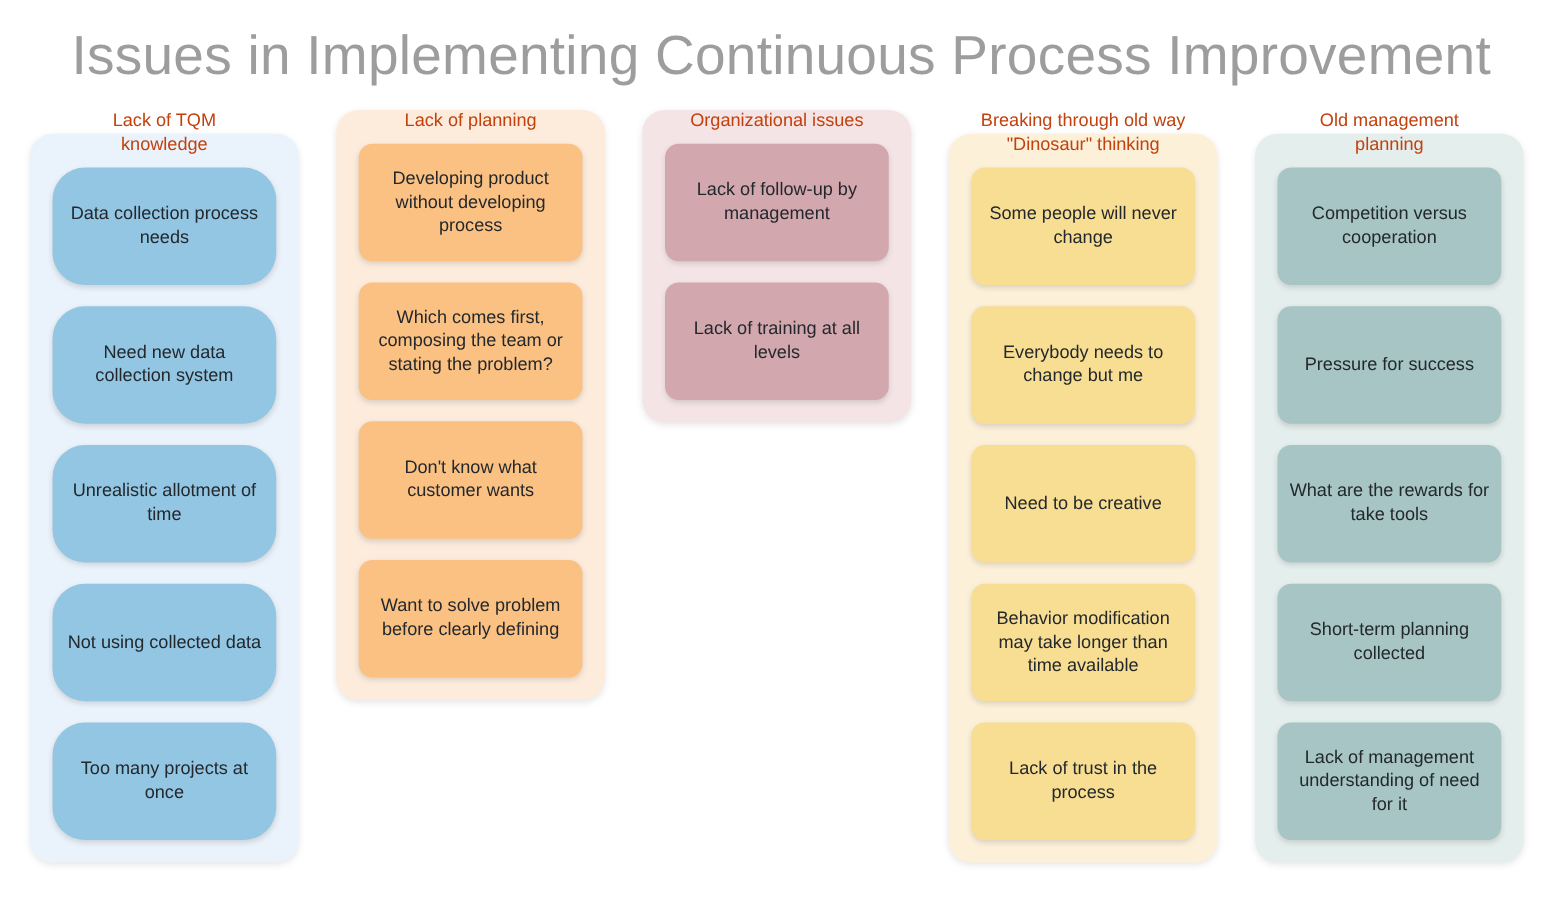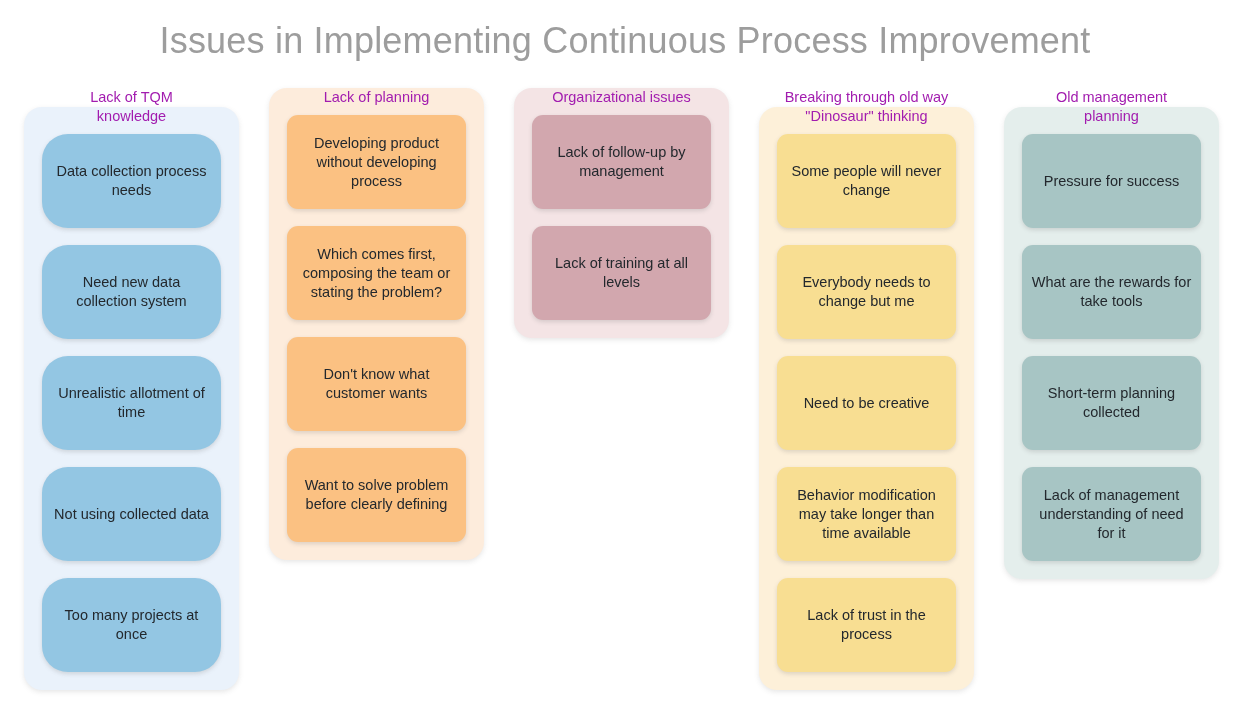--- a/index.html
+++ b/index.html
@@ -23,21 +23,21 @@
     background: #ffffff;
   }
 
   
   .board-title {
     position: absolute;
     left: 0;
     top: 20px;
     width: 1250px;
     text-align: center;
-    font-size: 36px;
+    font-size: 44px;
     font-weight: 400;
     letter-spacing: 0.2px;
     color: #9d9d9d;
     white-space: nowrap;
   }
 
   
   .columns {
     position: absolute;
     left: 0;
@@ -57,21 +57,21 @@
   }
   .column:first-child { margin-left: 24px; }
 
   
   .group-header {
     position: relative;
     z-index: 3;
     text-align: center;
     font-size: 14.5px;
     line-height: 19px;
-    color: #a21caf;
+    color: #c2410c;
     padding: 0 2px;
     white-space: pre-line;
   }
 
   
   .group-body {
     position: relative;
     margin-top: -19px;
     border-radius: 18px;
     padding: 27px 18px 18px 18px;
@@ -193,20 +193,23 @@
           <div class="card">
             <span>Lack of trust in the process</span>
           </div>
         </div>
       </div>
       <div class="column col-culture hdr-two">
         <div class="group-header">Old management
 planning</div>
         <div class="group-body">
           <div class="card">
+            <span>Competition versus cooperation</span>
+          </div>
+          <div class="card">
             <span>Pressure for success</span>
           </div>
           <div class="card">
             <span>What are the rewards for take tools</span>
           </div>
           <div class="card">
             <span>Short-term planning collected</span>
           </div>
           <div class="card">
             <span>Lack of management understanding of need for it</span>

